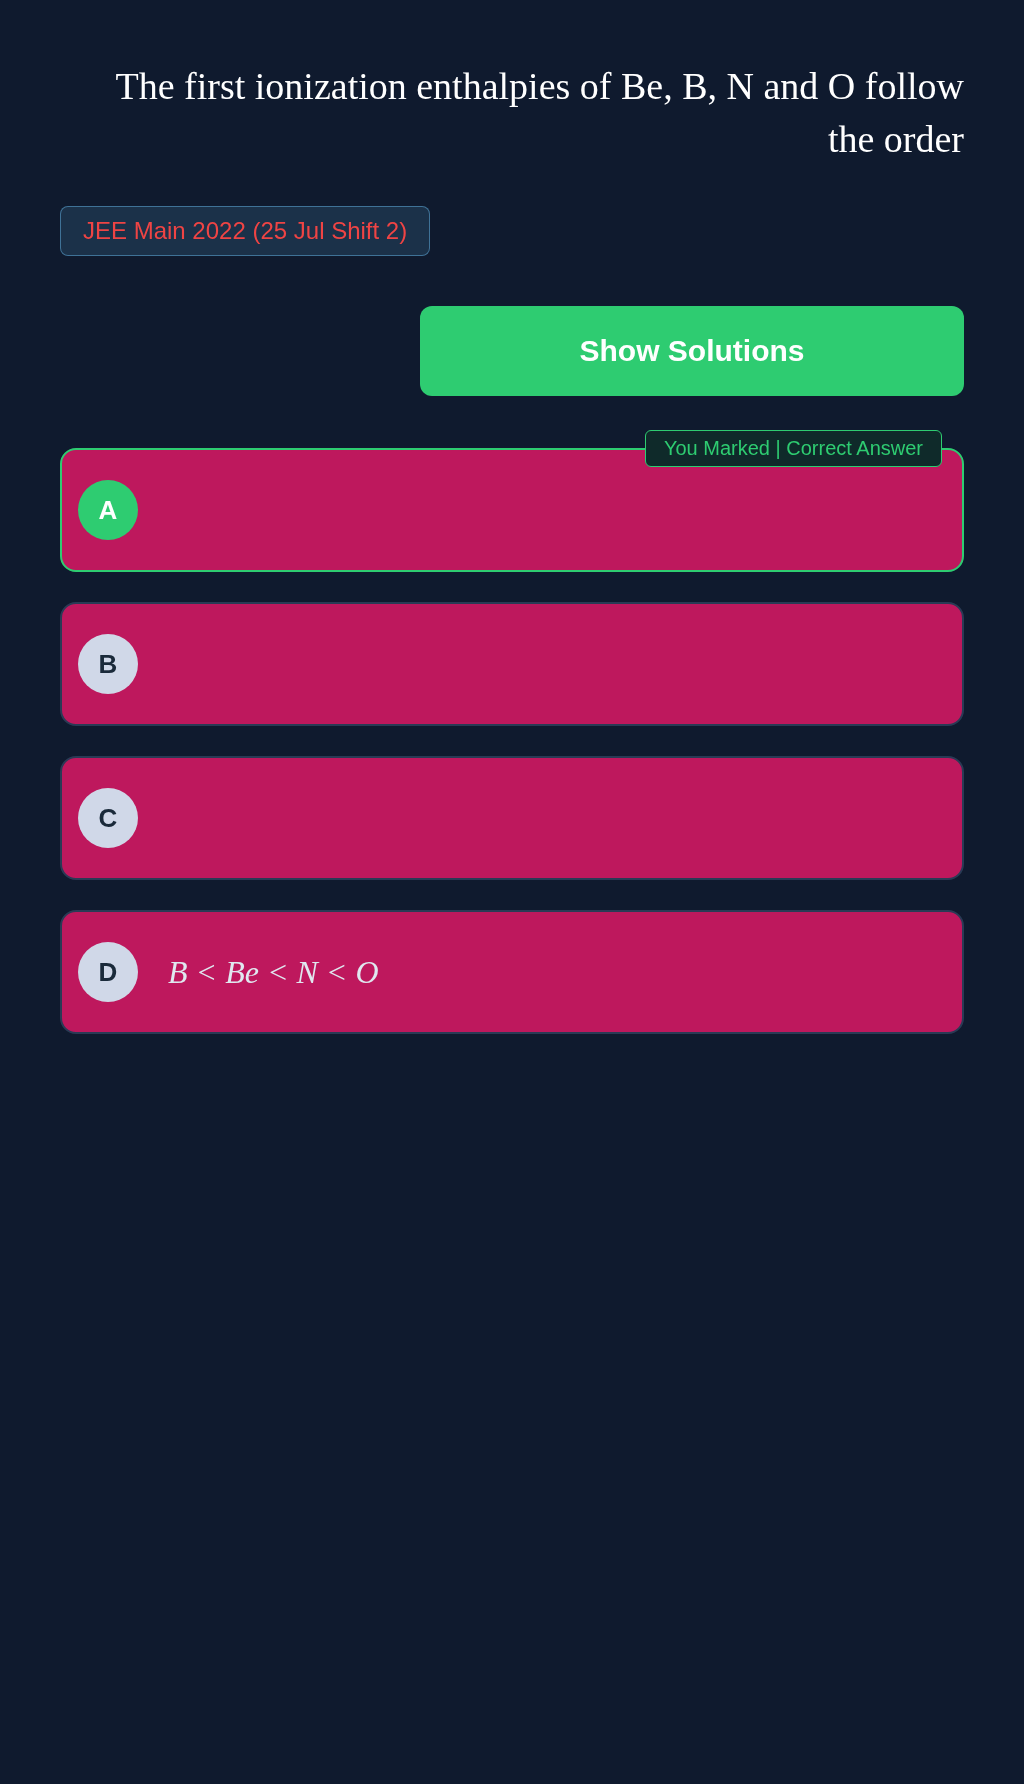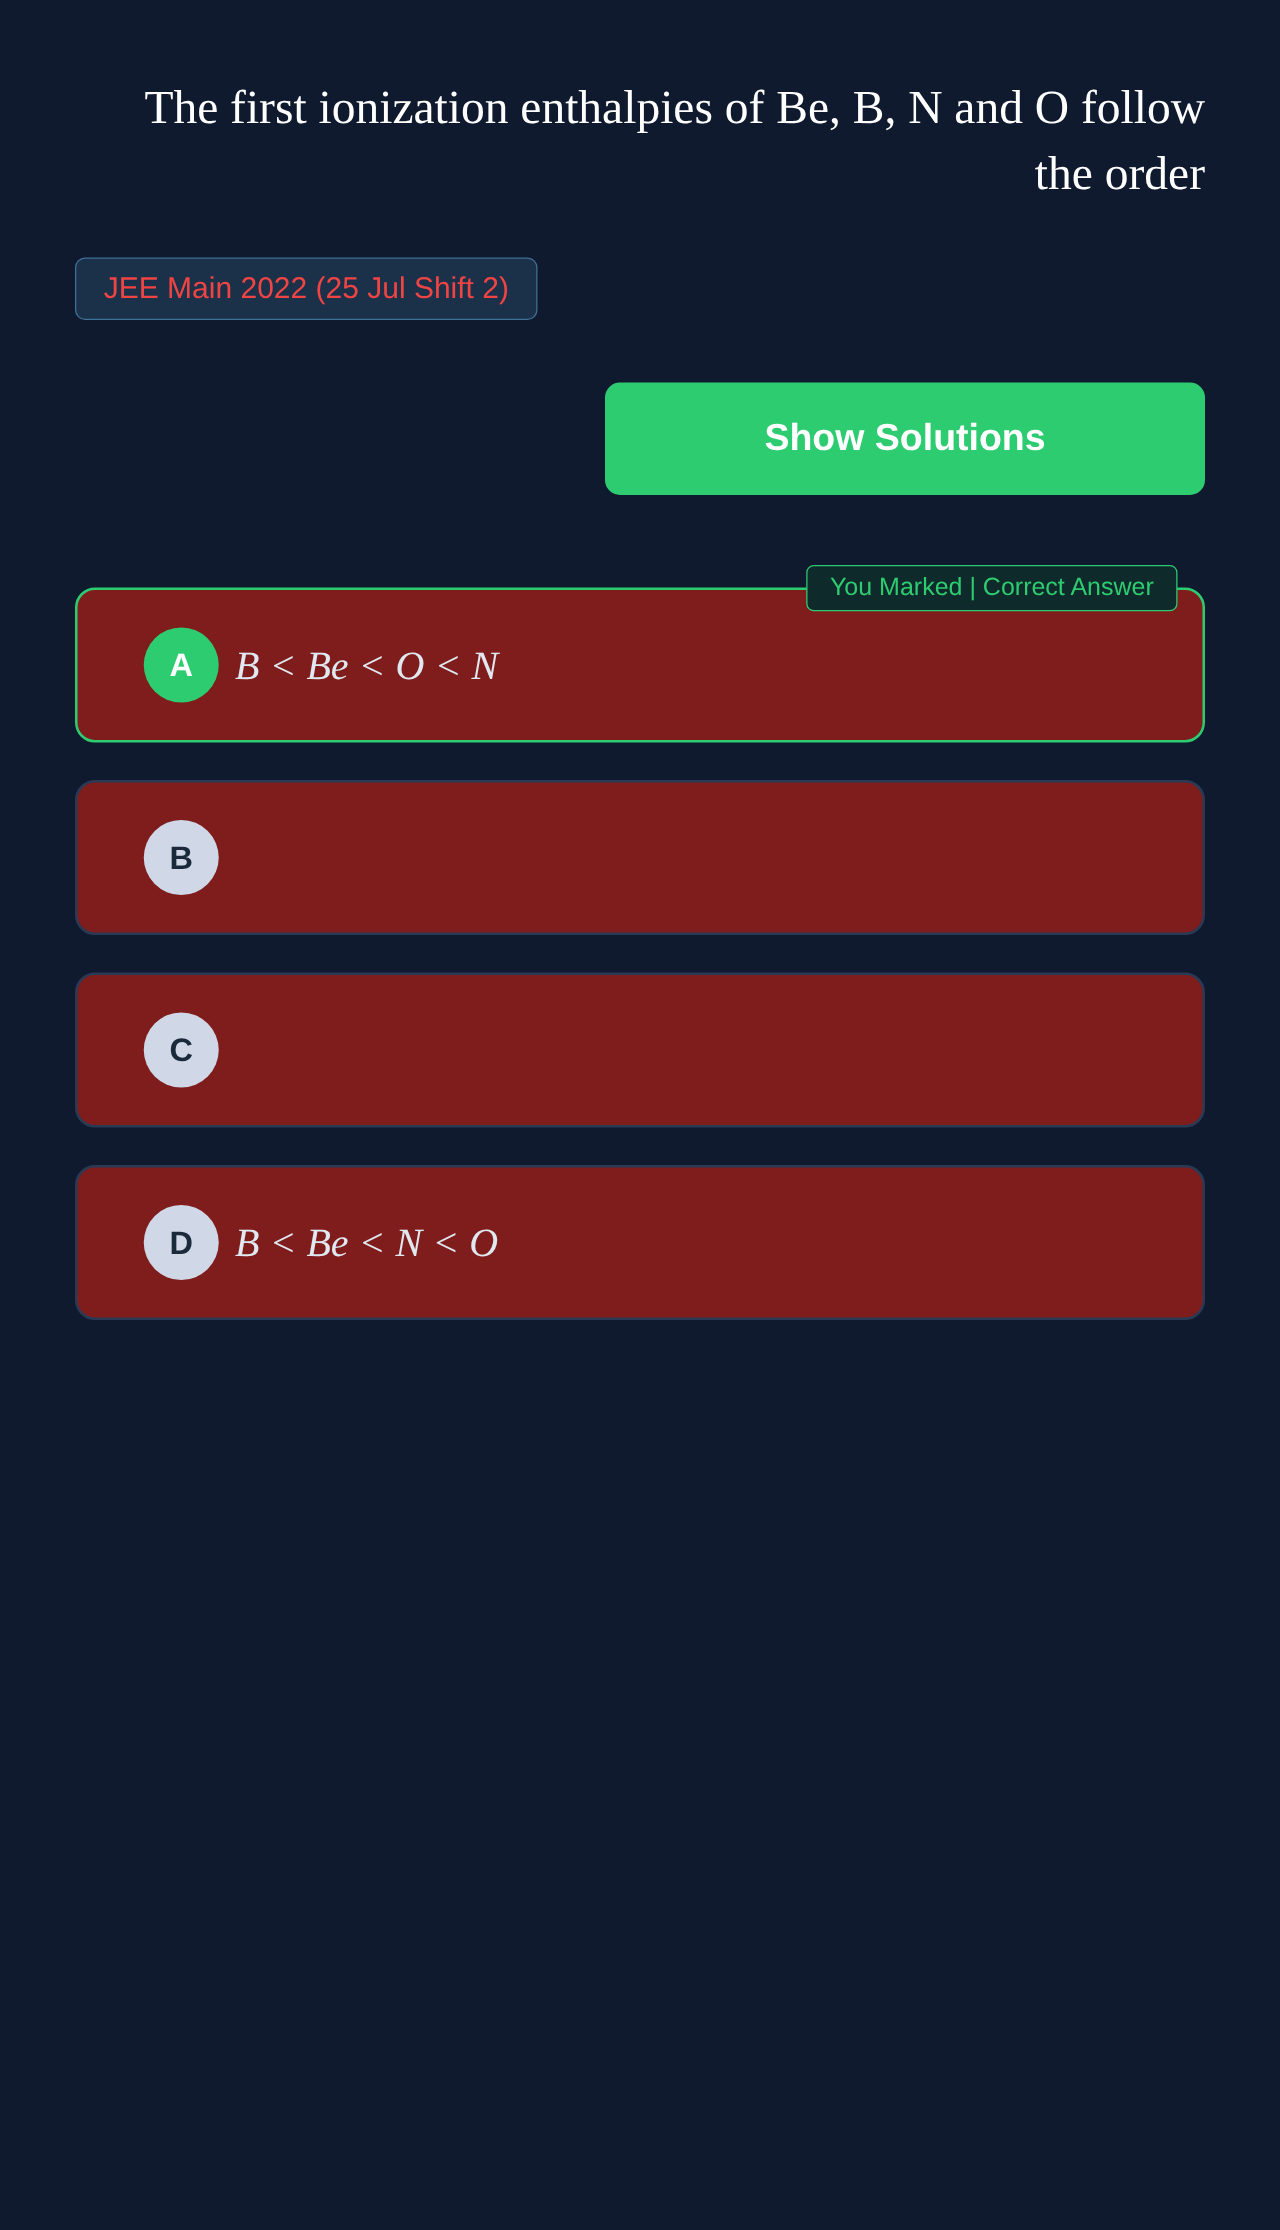--- a/index.html
+++ b/index.html
@@ -43,39 +43,39 @@
       display: block;
       margin-left: auto;
       background-color: #2ecc71;
       color: #ffffff;
       border: none;
       border-radius: 12px;
       padding: 28px 50px;
       font-size: 30px;
       font-weight: bold;
       cursor: pointer;
-      width: 480px;
+      width: 544px;
       text-align: center;
-      margin-bottom: 74px;
+      margin-bottom: 52px;
     }
 
     .options-container {
       display: flex;
       flex-direction: column;
       gap: 30px;
     }
 
     .option-card {
-      background-color: #7f1d1d;
+      background-color: #be185d;
       border: 2px solid #2a3a55;
       border-radius: 16px;
-      padding: 30px 53px;
+      padding: 30px 16px;
       display: flex;
       align-items: center;
-      gap: 13px;
+      gap: 30px;
       position: relative;
     }
 
     .option-card.correct {
       border-color: #2ecc71;
     }
 
     .correct-label {
       position: absolute;
       top: -20px;
@@ -128,21 +128,20 @@
 
 <div class="tag-badge">JEE Main 2022 (25 Jul Shift 2)</div>
 
 <button class="show-solutions-btn">Show Solutions</button>
 
 <div class="options-container">
 
   <div class="option-card correct">
     <div class="correct-label">You Marked | Correct Answer</div>
     <div class="option-bubble green">A</div>
-    <span class="option-text">B &lt; Be &lt; O &lt; N</span>
   </div>
 
   <div class="option-card">
     <div class="option-bubble white">B</div>
   </div>
 
   <div class="option-card">
     <div class="option-bubble white">C</div>
   </div>
 

